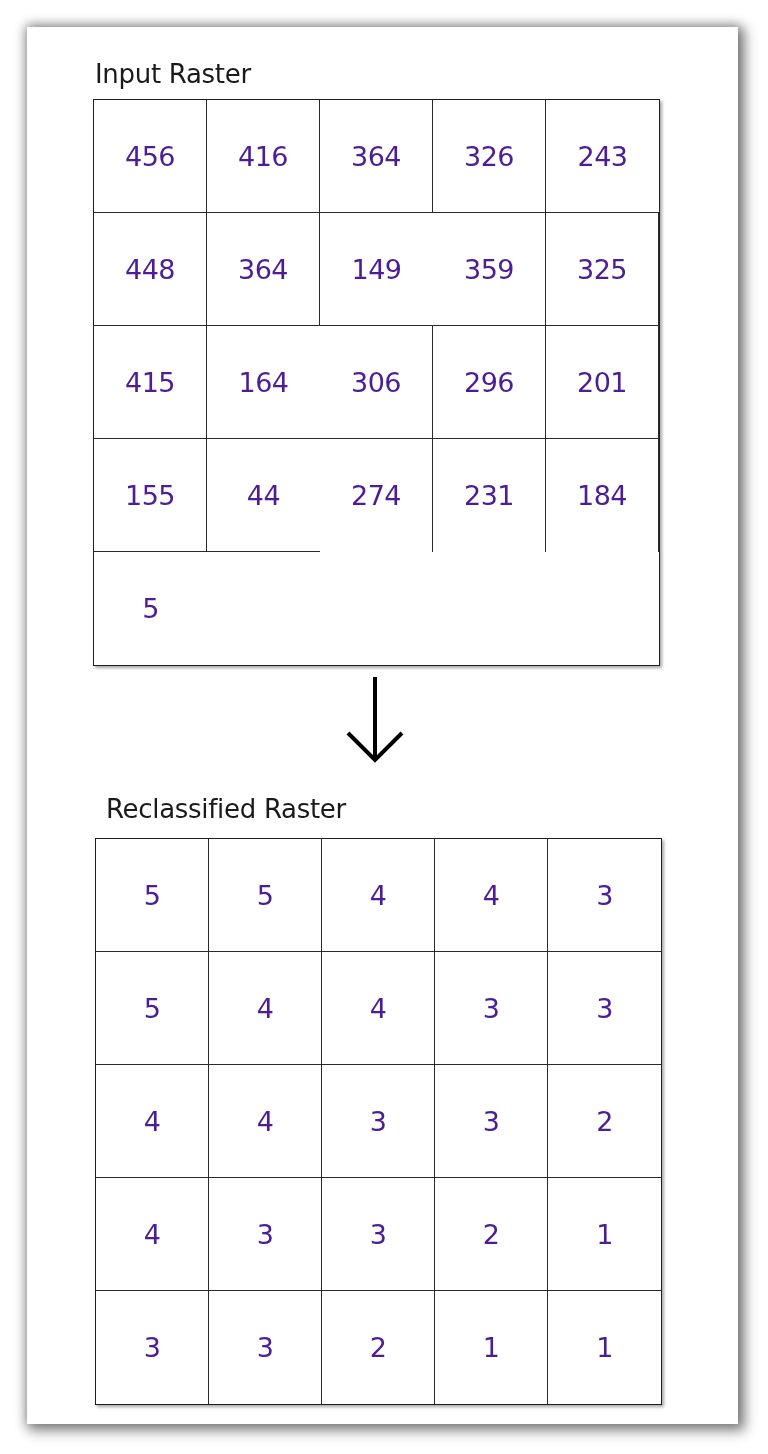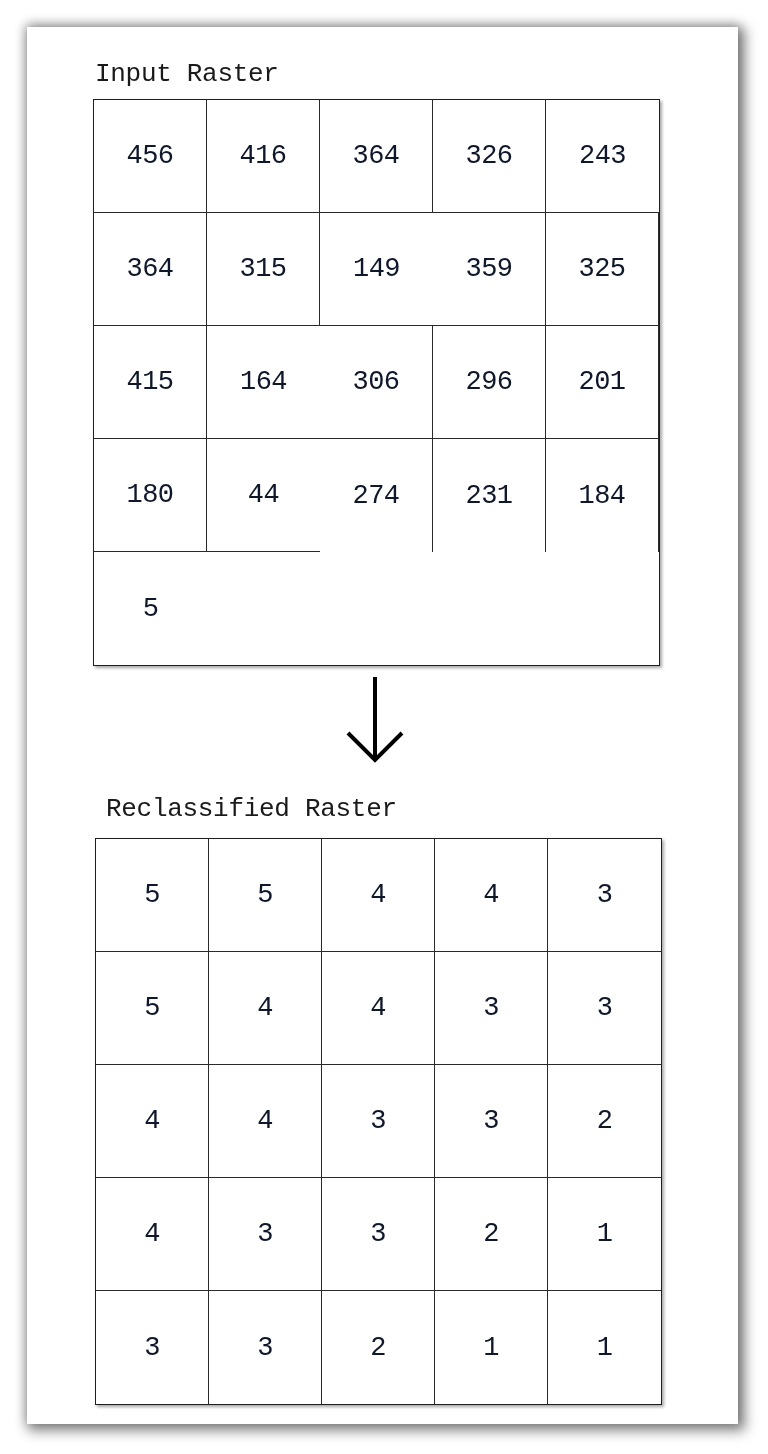--- a/index.html
+++ b/index.html
@@ -16,21 +16,20 @@
       color: #141414;
     }
     .card {
       position: absolute;
       left: 27px;
       top: 27px;
       width: 711px;
       height: 1397px;
       background: #ffffff;
       box-shadow: 4px 4px 12px 3px rgba(0,0,0,0.45), 0 -2px 10px 1px rgba(0,0,0,0.25);
-      font-family: Liberation Mono, monospace;
     }
     .title {
       position: absolute;
       font-size: 26px;
       line-height: 30px;
       white-space: nowrap;
       color: #1a1a1a;
       letter-spacing: -0.3px;
     }
     .title.input { left: 68px; top: 32px; }
@@ -47,21 +46,21 @@
     .grid.input { left: 66px; top: 72px; }
     .grid.reclass { left: 68px; top: 811px; }
     .cell {
       box-sizing: border-box;
       border-right: 1.2px solid #2a2a2a;
       border-bottom: 1.2px solid #2a2a2a;
       display: flex;
       align-items: center;
       justify-content: center;
       font-size: 27px;
-      color: #0f172a;
+      color: #4c1d95;
       letter-spacing: -0.5px;
     }
     .cell.last-col { border-right: none; }
     .cell.last-row { border-bottom: none; }
     .arrow {
       position: absolute;
       left: 318px;
       top: 648px;
       width: 60px;
       height: 90px;
@@ -74,33 +73,33 @@
 
   <div class="title input">Input Raster</div>
 
   <div class="grid input">
     <div class="cell">456</div>
     <div class="cell">416</div>
     <div class="cell">364</div>
     <div class="cell">326</div>
     <div class="cell last-col">243</div>
 
+    <div class="cell">448</div>
     <div class="cell">364</div>
-    <div class="cell">315</div>
     <div class="cell last-col">149</div>
 
     <div class="cell">359</div>
     <div class="cell">325</div>
     <div class="cell">415</div>
     <div class="cell last-col">164</div>
 
     <div class="cell">306</div>
     <div class="cell">296</div>
     <div class="cell">201</div>
-    <div class="cell">180</div>
+    <div class="cell">155</div>
     <div class="cell last-col">44</div>
 
     <div class="cell last-row">274</div>
     <div class="cell last-row">231</div>
     <div class="cell last-row">184</div>
     <div class="cell last-row last-col">5</div>
   </div>
 
   <svg class="arrow" viewBox="0 0 60 90" xmlns="http://www.w3.org/2000/svg">
     <line x1="30" y1="2" x2="30" y2="84" stroke="#000000" stroke-width="4"></line>

